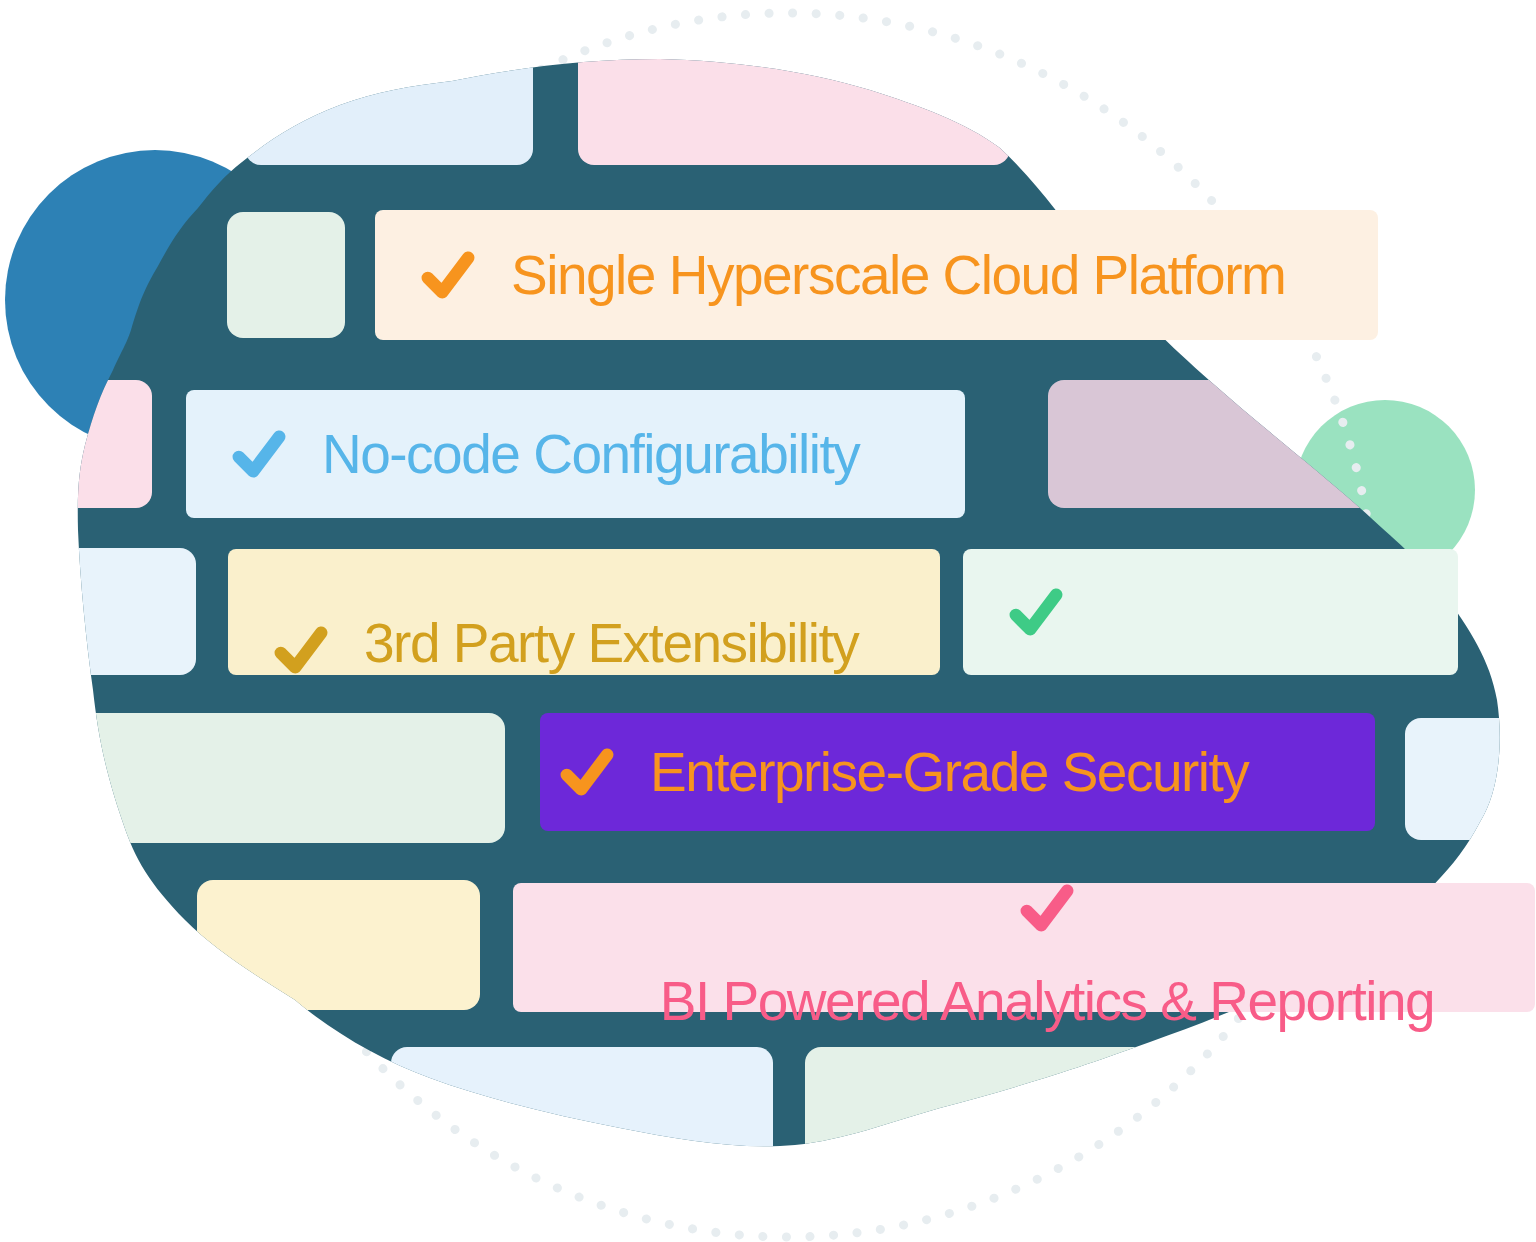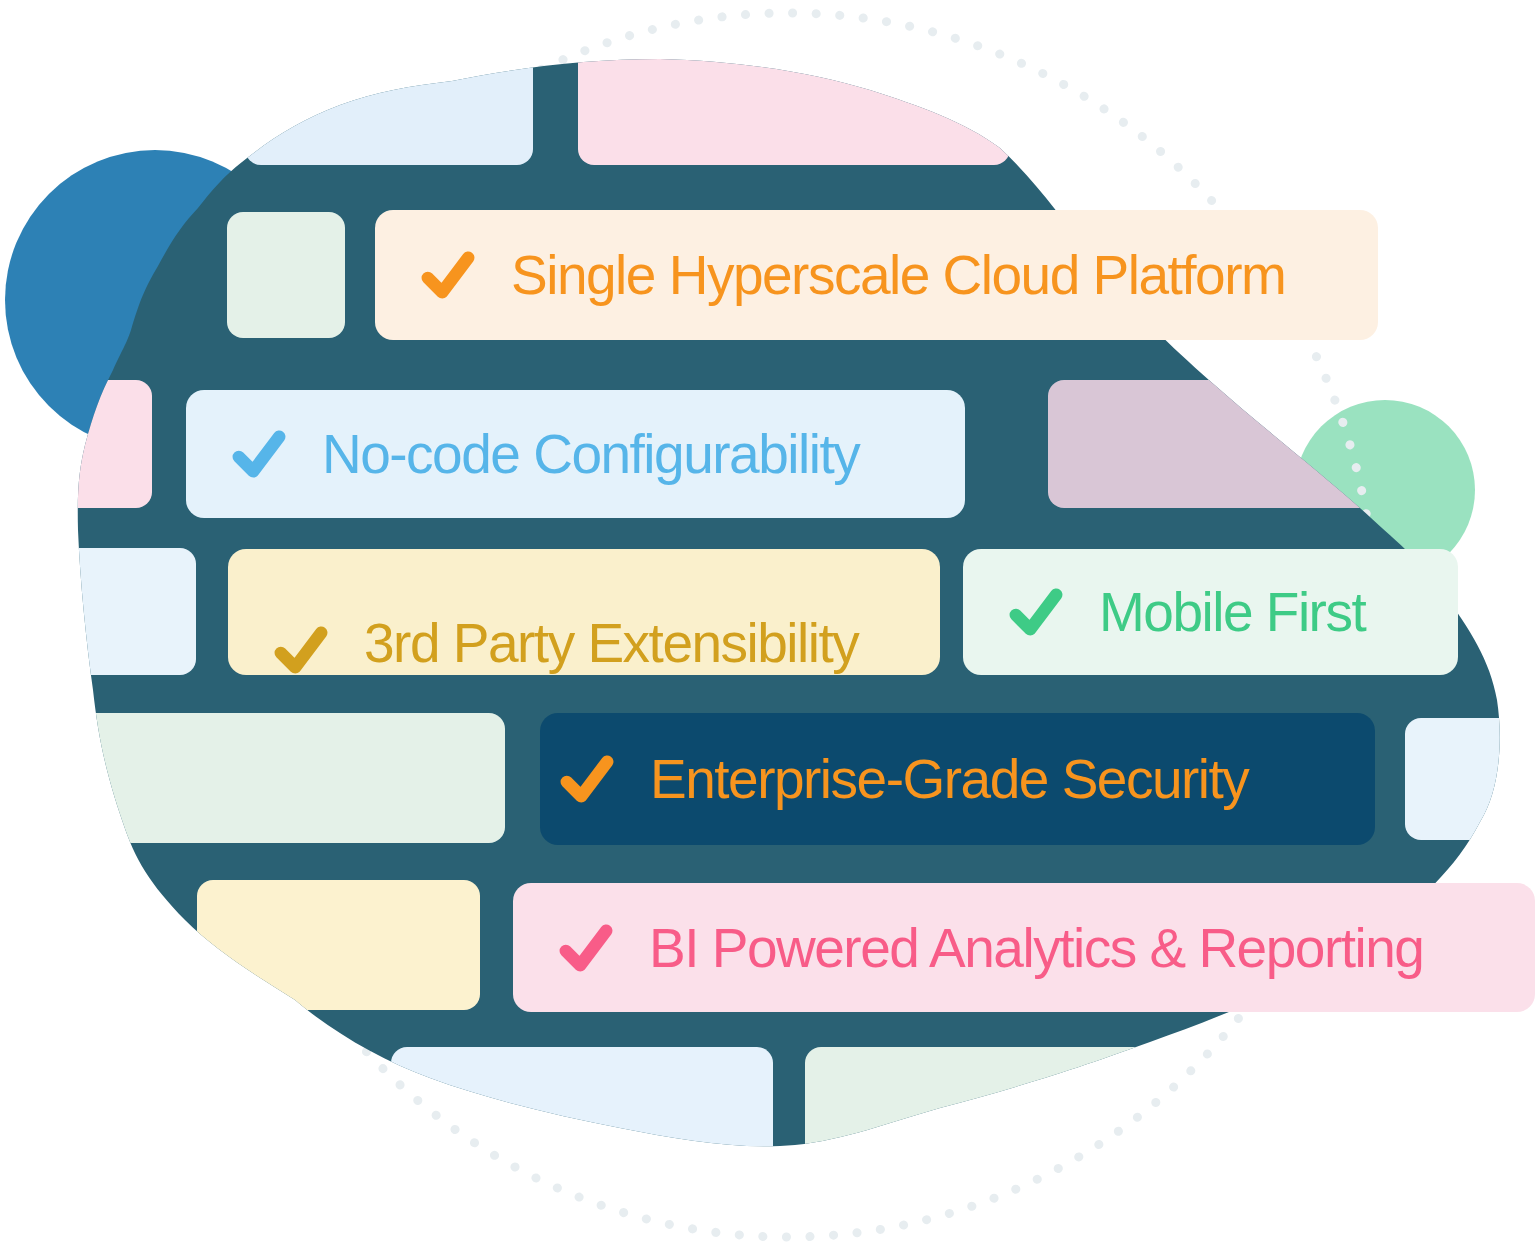--- a/index.html
+++ b/index.html
@@ -24,32 +24,32 @@
   .bk-palegreen{fill:#e4f1e8;}
   .bk-mauve{fill:#d9c6d6;}
   .bk-paleblue{fill:#e8f3fb;}
   .bk-paleyellow{fill:#fcf2cf;}
 
   
   .feature{
     position:absolute;
     display:flex;align-items:center;
     gap:36px;padding-left:46px;box-sizing:border-box;
-    border-radius:18px;
+    border-radius:8px;
     font-size:55px;letter-spacing:-1.5px;white-space:nowrap;
   }
   .feature .check{flex:0 0 auto;width:54px;height:50px;}
   .feature .check path{stroke:currentColor;stroke-width:6.5;fill:none;stroke-linecap:round;stroke-linejoin:round;}
 
   .f1{left:375px;top:210px;width:1003px;height:130px;background:#fdf0e2;color:#f7941e;}
   .f2{left:186px;top:382px;width:779px;height:128px;background:#e4f2fb;color:#56b5e9;margin-top:8px;}
   .f3{left:228px;top:549px;width:712px;height:126px;background:#faf0cc;color:#d2a01e;align-items:flex-end;}
   .f4{left:963px;top:549px;width:495px;height:126px;background:#e9f6ef;color:#3ecb86;}
-  .f5{left:540px;top:713px;width:835px;height:132px;background:#0c4a6e;color:#f7941e;padding-left:20px;}
-  .f6{left:513px;top:883px;width:1022px;height:129px;background:#fbe0ea;color:#f85c88;}
+  .f5{left:540px;top:713px;width:835px;height:118px;background:#6d28d9;color:#f7941e;padding-left:20px;}
+  .f6{left:513px;top:883px;width:1022px;height:129px;background:#fbe0ea;color:#f85c88;flex-direction:column;}
 </style>
 </head>
 <body>
 
 <div class="stage">
 
   <svg class="bg-svg" viewBox="0 0 1536 1242">
     <defs>
       <clipPath id="blobClip">
         <path d="M 660 59
@@ -151,21 +151,20 @@
     <svg class="check" viewBox="0 0 28 26">
         <path d="M3.5 14.5 L11 22 L24.5 4"></path>
       </svg>
     <span>3rd Party Extensibility</span>
   </div>
 
   <div class="feature f4">
     <svg class="check" viewBox="0 0 28 26">
         <path d="M3.5 14.5 L11 22 L24.5 4"></path>
       </svg>
-    <span>Mobile First</span>
   </div>
 
   <div class="feature f5">
     <svg class="check" viewBox="0 0 28 26">
         <path d="M3.5 14.5 L11 22 L24.5 4"></path>
       </svg>
     <span>Enterprise-Grade Security</span>
   </div>
 
   <div class="feature f6">

